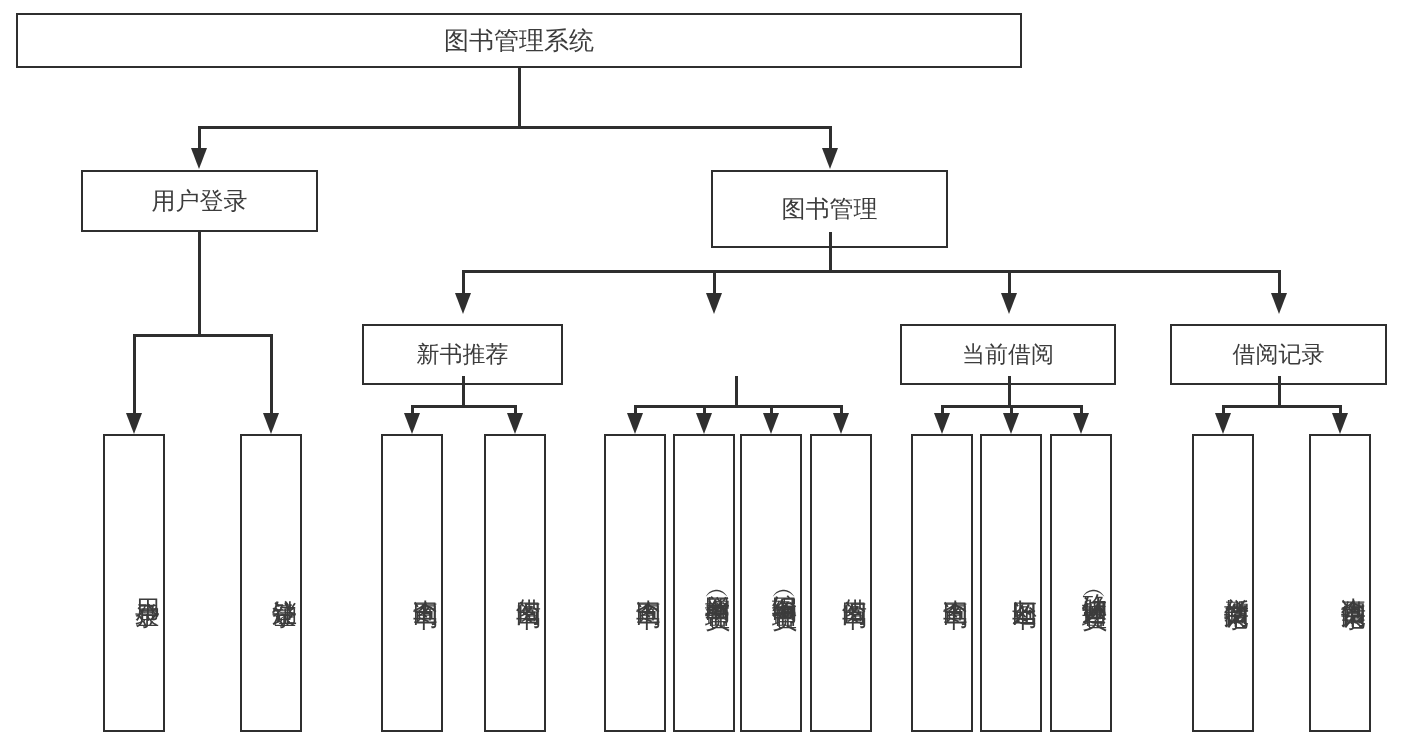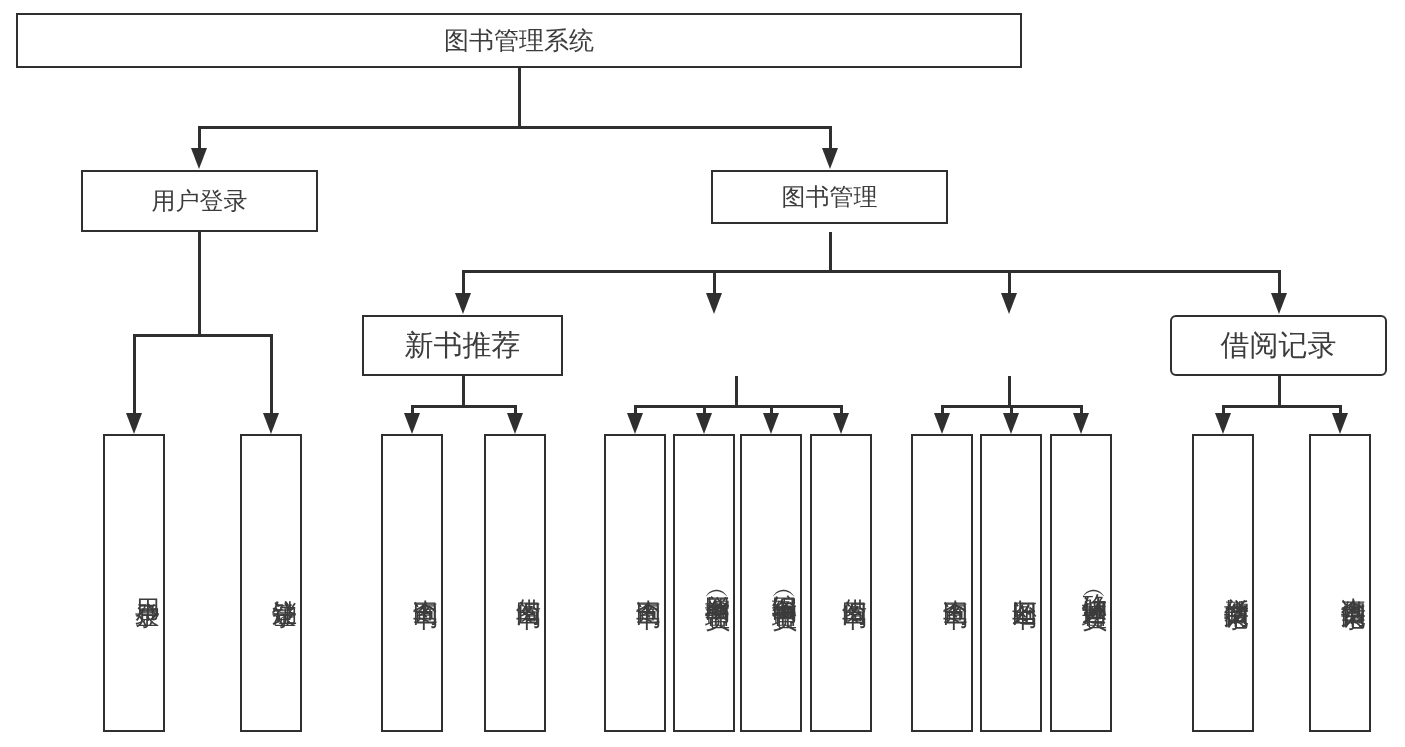--- a/index.html
+++ b/index.html
@@ -22,21 +22,21 @@
     background:#ffffff;
     display:flex;
     align-items:center;
     justify-content:center;
     text-align:center;
     color:#3c3c3c;
     line-height:1.28;
   }
   .node.root{ font-size:25px; }
   .node.lvl2{ font-size:24px; }
-  .node.lvl3{ font-size:29px; }
+  .node.lvl3{ font-size:23px;margin-top:9px; }
   .node.leaf{
     font-size:25px;
     writing-mode:vertical-rl;
     text-orientation:upright;
     letter-spacing:2px;
     padding:14px 0 14px 0;
     align-items:flex-start;
     justify-content:center;
   }
   .node.leaf .vtext{
@@ -74,21 +74,21 @@
   <div class="vline" style="left:518px; top:68px; height:60px;"></div>
   <div class="hline" style="left:198px; top:126px; width:633px;"></div>
   <div class="vline" style="left:198px; top:126px; height:23px;"></div>
   <div class="arrow" style="left:191px; top:148px;"></div>
   <div class="vline" style="left:829px; top:126px; height:23px;"></div>
   <div class="arrow" style="left:822px; top:148px;"></div>
 
   <div class="node lvl2" style="left:81px; top:170px; width:237px; height:62px;">
     <span>用户登录</span>
   </div>
-  <div class="node lvl2" style="left:711px; top:170px; width:237px; height:54px;">
+  <div class="node lvl2" style="left:711px; top:170px; width:237px; height:78px;">
     <span>图书管理</span>
   </div>
 
   <div class="vline" style="left:198px; top:232px; height:104px;"></div>
   <div class="hline" style="left:133px; top:334px; width:139px;"></div>
   <div class="vline" style="left:133px; top:334px; height:80px;"></div>
   <div class="arrow" style="left:126px; top:413px;"></div>
   <div class="vline" style="left:270px; top:334px; height:80px;"></div>
   <div class="arrow" style="left:263px; top:413px;"></div>
 
@@ -99,21 +99,24 @@
   <div class="vline" style="left:713px; top:270px; height:24px;"></div>
   <div class="arrow" style="left:706px; top:293px;"></div>
   <div class="vline" style="left:1008px; top:270px; height:24px;"></div>
   <div class="arrow" style="left:1001px; top:293px;"></div>
   <div class="vline" style="left:1278px; top:270px; height:24px;"></div>
   <div class="arrow" style="left:1271px; top:293px;"></div>
 
   <div class="node lvl3" style="left:362px; top:315px; width:201px; height:61px;">
     <span>新书推荐</span>
   </div>
-  <div class="node lvl3" style="left:1170px; top:315px; width:217px; height:61px;border-radius:6px;">
+  <div class="node lvl3" style="left:900px; top:315px; width:216px; height:61px;">
+    <span>当前借阅</span>
+  </div>
+  <div class="node lvl3" style="left:1170px; top:315px; width:217px; height:61px;">
     <span>借阅记录</span>
   </div>
 
   <div class="vline" style="left:462px; top:376px; height:31px;"></div>
   <div class="hline" style="left:411px; top:405px; width:103px;"></div>
   <div class="vline" style="left:411px; top:405px; height:9px;"></div>
   <div class="arrow" style="left:404px; top:413px;"></div>
   <div class="vline" style="left:514px; top:405px; height:9px;"></div>
   <div class="arrow" style="left:507px; top:413px;"></div>
 

